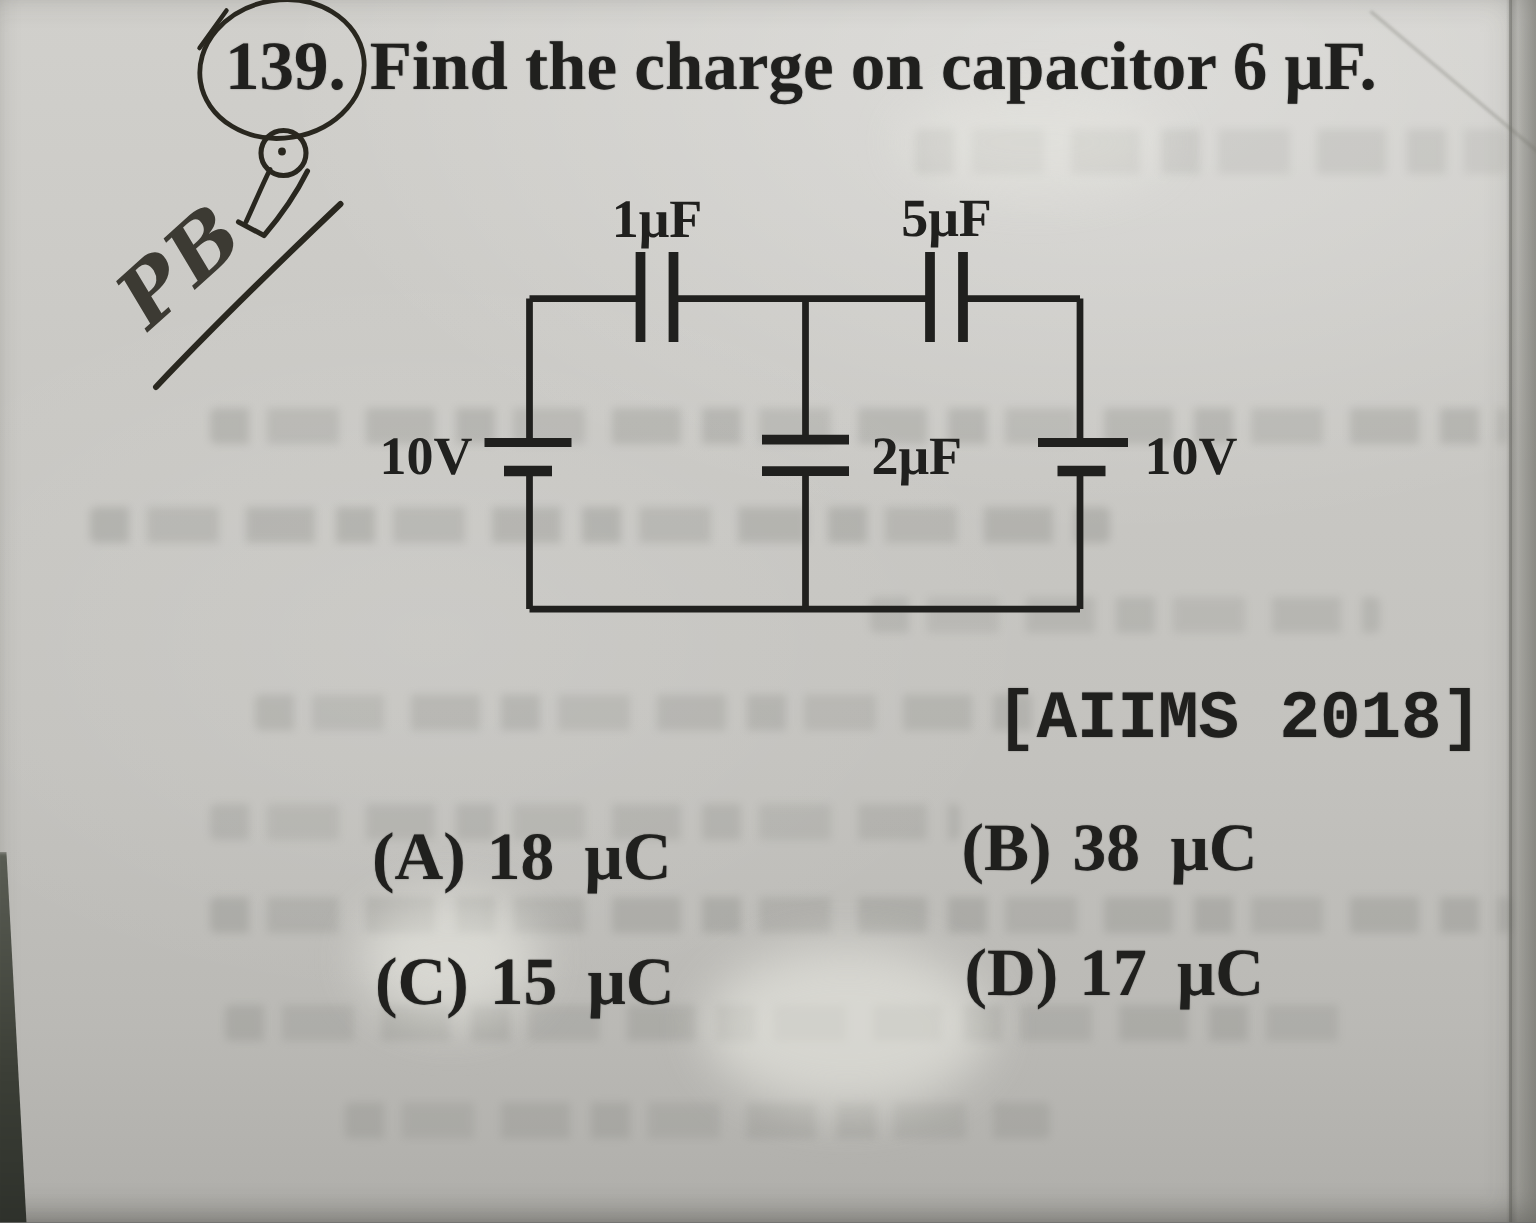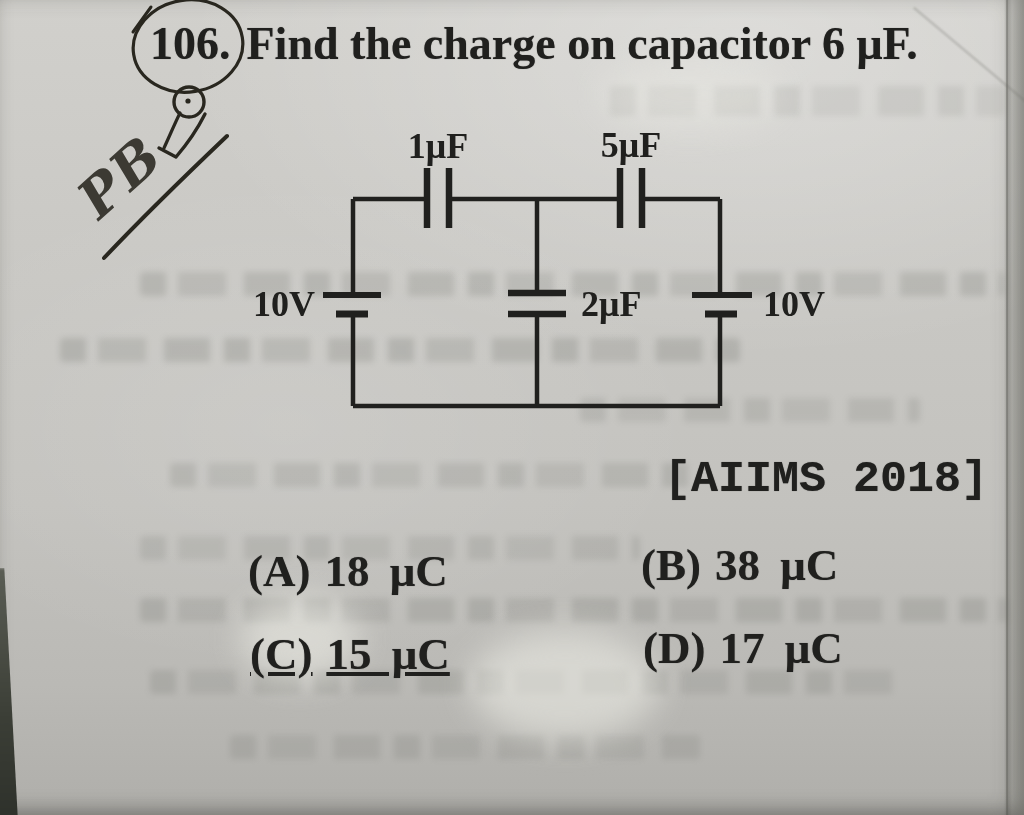--- a/index.html
+++ b/index.html
@@ -46,21 +46,21 @@
 
   
   .print{color:#20201e;font-weight:bold;text-shadow:0 0 1px rgba(20,20,18,.45);}
   .title{position:absolute;left:150px;top:21px;font-size:46px;line-height:1;white-space:nowrap;}
   .title .qnum{margin-right:16px;}
   .source{position:absolute;left:560px;top:455px;width:428px;font-size:45px;line-height:1.1;text-align:right;white-space:nowrap;font-family:Liberation Mono, monospace;}
   .option{position:absolute;font-size:45px;line-height:1.1;white-space:nowrap;}
   .option .val{margin-left:14px;word-spacing:9px;}
   .optA{left:248px;top:547px;}
   .optB{left:641px;top:541px;}
-  .optC{left:250px;top:630px;text-decoration:underline;}
+  .optC{left:250px;top:630px;}
   .optD{left:643px;top:624px;}
 
   
   .layer{position:absolute;left:0;top:0;}
   .circuit-svg{filter:blur(.3px);}
   .circuit-svg text{font-family:"Liberation Serif",serif;font-weight:bold;fill:#20201e;}
   .anno-svg path,.anno-svg ellipse,.anno-svg circle,.anno-svg line{
     fill:none;stroke:#29271f;stroke-linecap:round;stroke-linejoin:round;}
   .anno-svg .dot{fill:#29271f;stroke:none;}
   .hand-text{font-family:"DejaVu Serif",serif;font-style:italic;font-weight:bold;
@@ -82,21 +82,21 @@
   <div class="ghost g9"></div>
   <div class="smudge s1"></div>
   <div class="smudge s2"></div>
   <div class="smudge s3"></div>
   <div class="edge-right"></div>
   <div class="edge-line"></div>
   <div class="fold"></div>
   <div class="corner-dark"></div>
 
   <div class="title print">
-    <span class="qnum">106.</span><span>Find the charge on capacitor 6 μF.</span>
+    <span class="qnum">139.</span><span>Find the charge on capacitor 6 μF.</span>
   </div>
 
   <svg class="layer circuit-svg" width="1024" height="815" viewBox="0 0 1024 815">
 
     <g stroke="#20201e" stroke-width="4.5" fill="none">
       <path d="M353,199 H427 M449,199 H620 M642,199 H720"></path>
       <path d="M353,199 V292 M353,317 V406"></path>
       <path d="M720,199 V292 M720,317 V406"></path>
       <path d="M537,199 V290 M537,317 V406"></path>
       <path d="M353,406 H720"></path>

